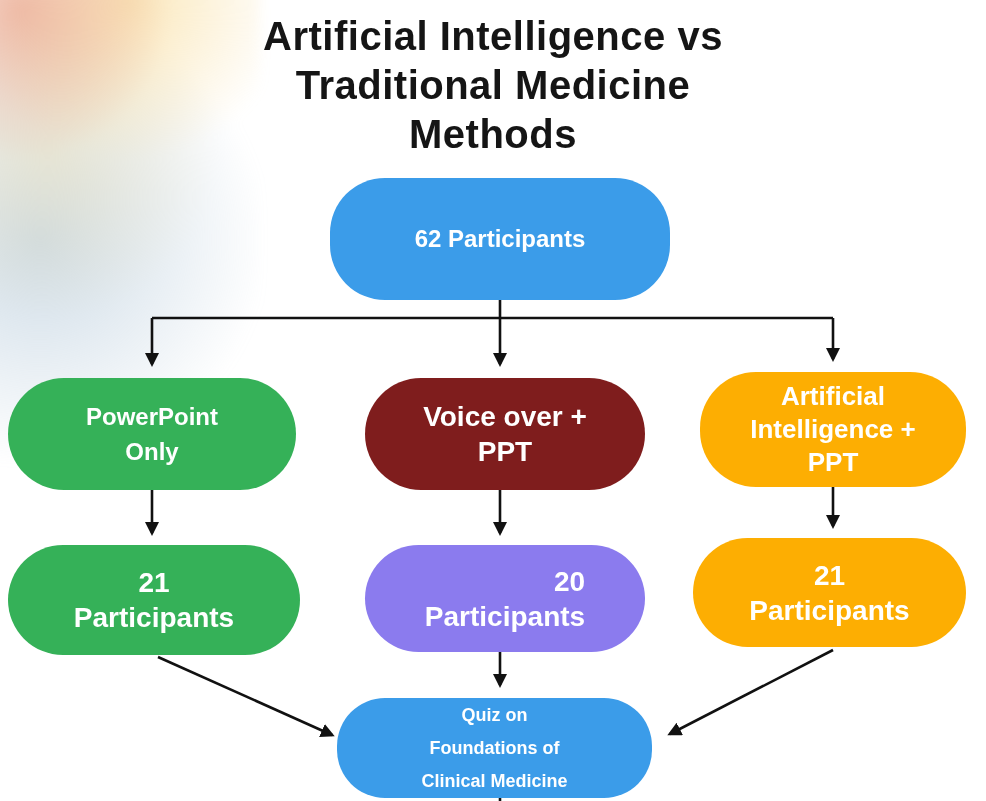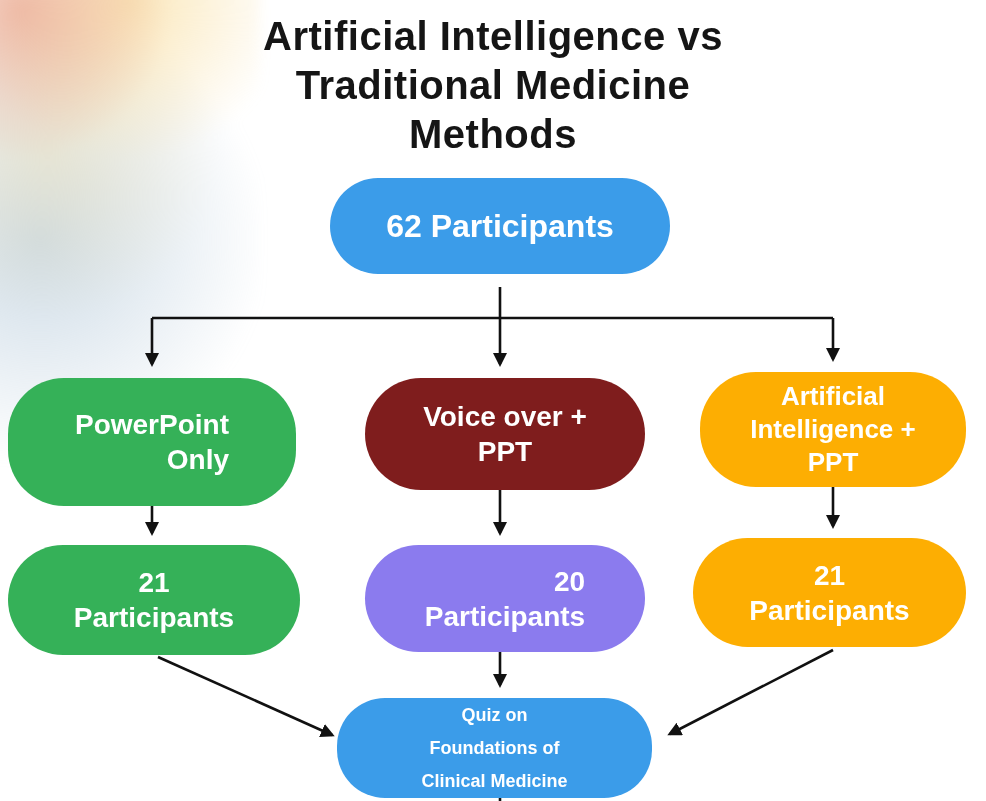--- a/index.html
+++ b/index.html
@@ -22,22 +22,22 @@
   .title{
     position:absolute;left:0;top:12px;width:100%;
     text-align:center;color:#151515;
     font-size:40px;line-height:49px;font-weight:700;
     white-space:pre-line;letter-spacing:0.5px;
   }
   .node{
     position:absolute;display:flex;align-items:center;justify-content:center;
     color:#ffffff;font-weight:700;text-align:center;white-space:pre-line;
   }
-  .node-root   {left:330px;top:178px;width:340px;height:96px;border-radius:55px;font-size:32px;line-height:34px;}
-  .node-g1     {left:8px;  top:378px;width:288px;height:128px;border-radius:56px;font-size:28px;line-height:35px;text-align:right;}
+  .node-root   {left:330px;top:178px;width:340px;height:122px;border-radius:55px;font-size:24px;line-height:34px;}
+  .node-g1     {left:8px;  top:378px;width:288px;height:112px;border-radius:56px;font-size:24px;line-height:35px;}
   .node-p1     {left:365px;top:378px;width:280px;height:112px;border-radius:56px;font-size:28px;line-height:35px;}
   .node-o1     {left:700px;top:372px;width:266px;height:115px;border-radius:56px;font-size:26px;line-height:33px;}
   .node-g2     {left:8px;  top:545px;width:292px;height:110px;border-radius:55px;font-size:28px;line-height:35px;}
   .node-p2     {left:365px;top:545px;width:280px;height:107px;border-radius:54px;font-size:28px;line-height:35px;text-align:right;}
   .node-o2     {left:693px;top:538px;width:273px;height:109px;border-radius:55px;font-size:28px;line-height:35px;}
   .node-quiz   {left:337px;top:698px;width:315px;height:100px;border-radius:48px;font-size:18px;line-height:33px;}
   svg.connectors{position:absolute;left:0;top:0;}
 </style>
 </head>
 <body>

